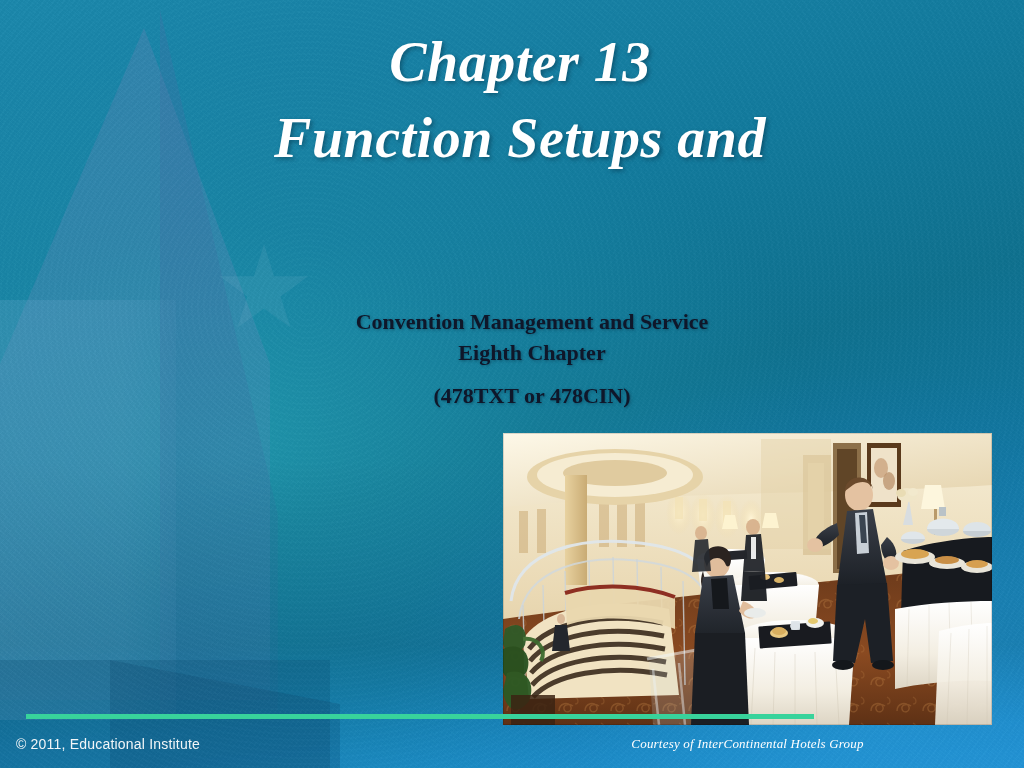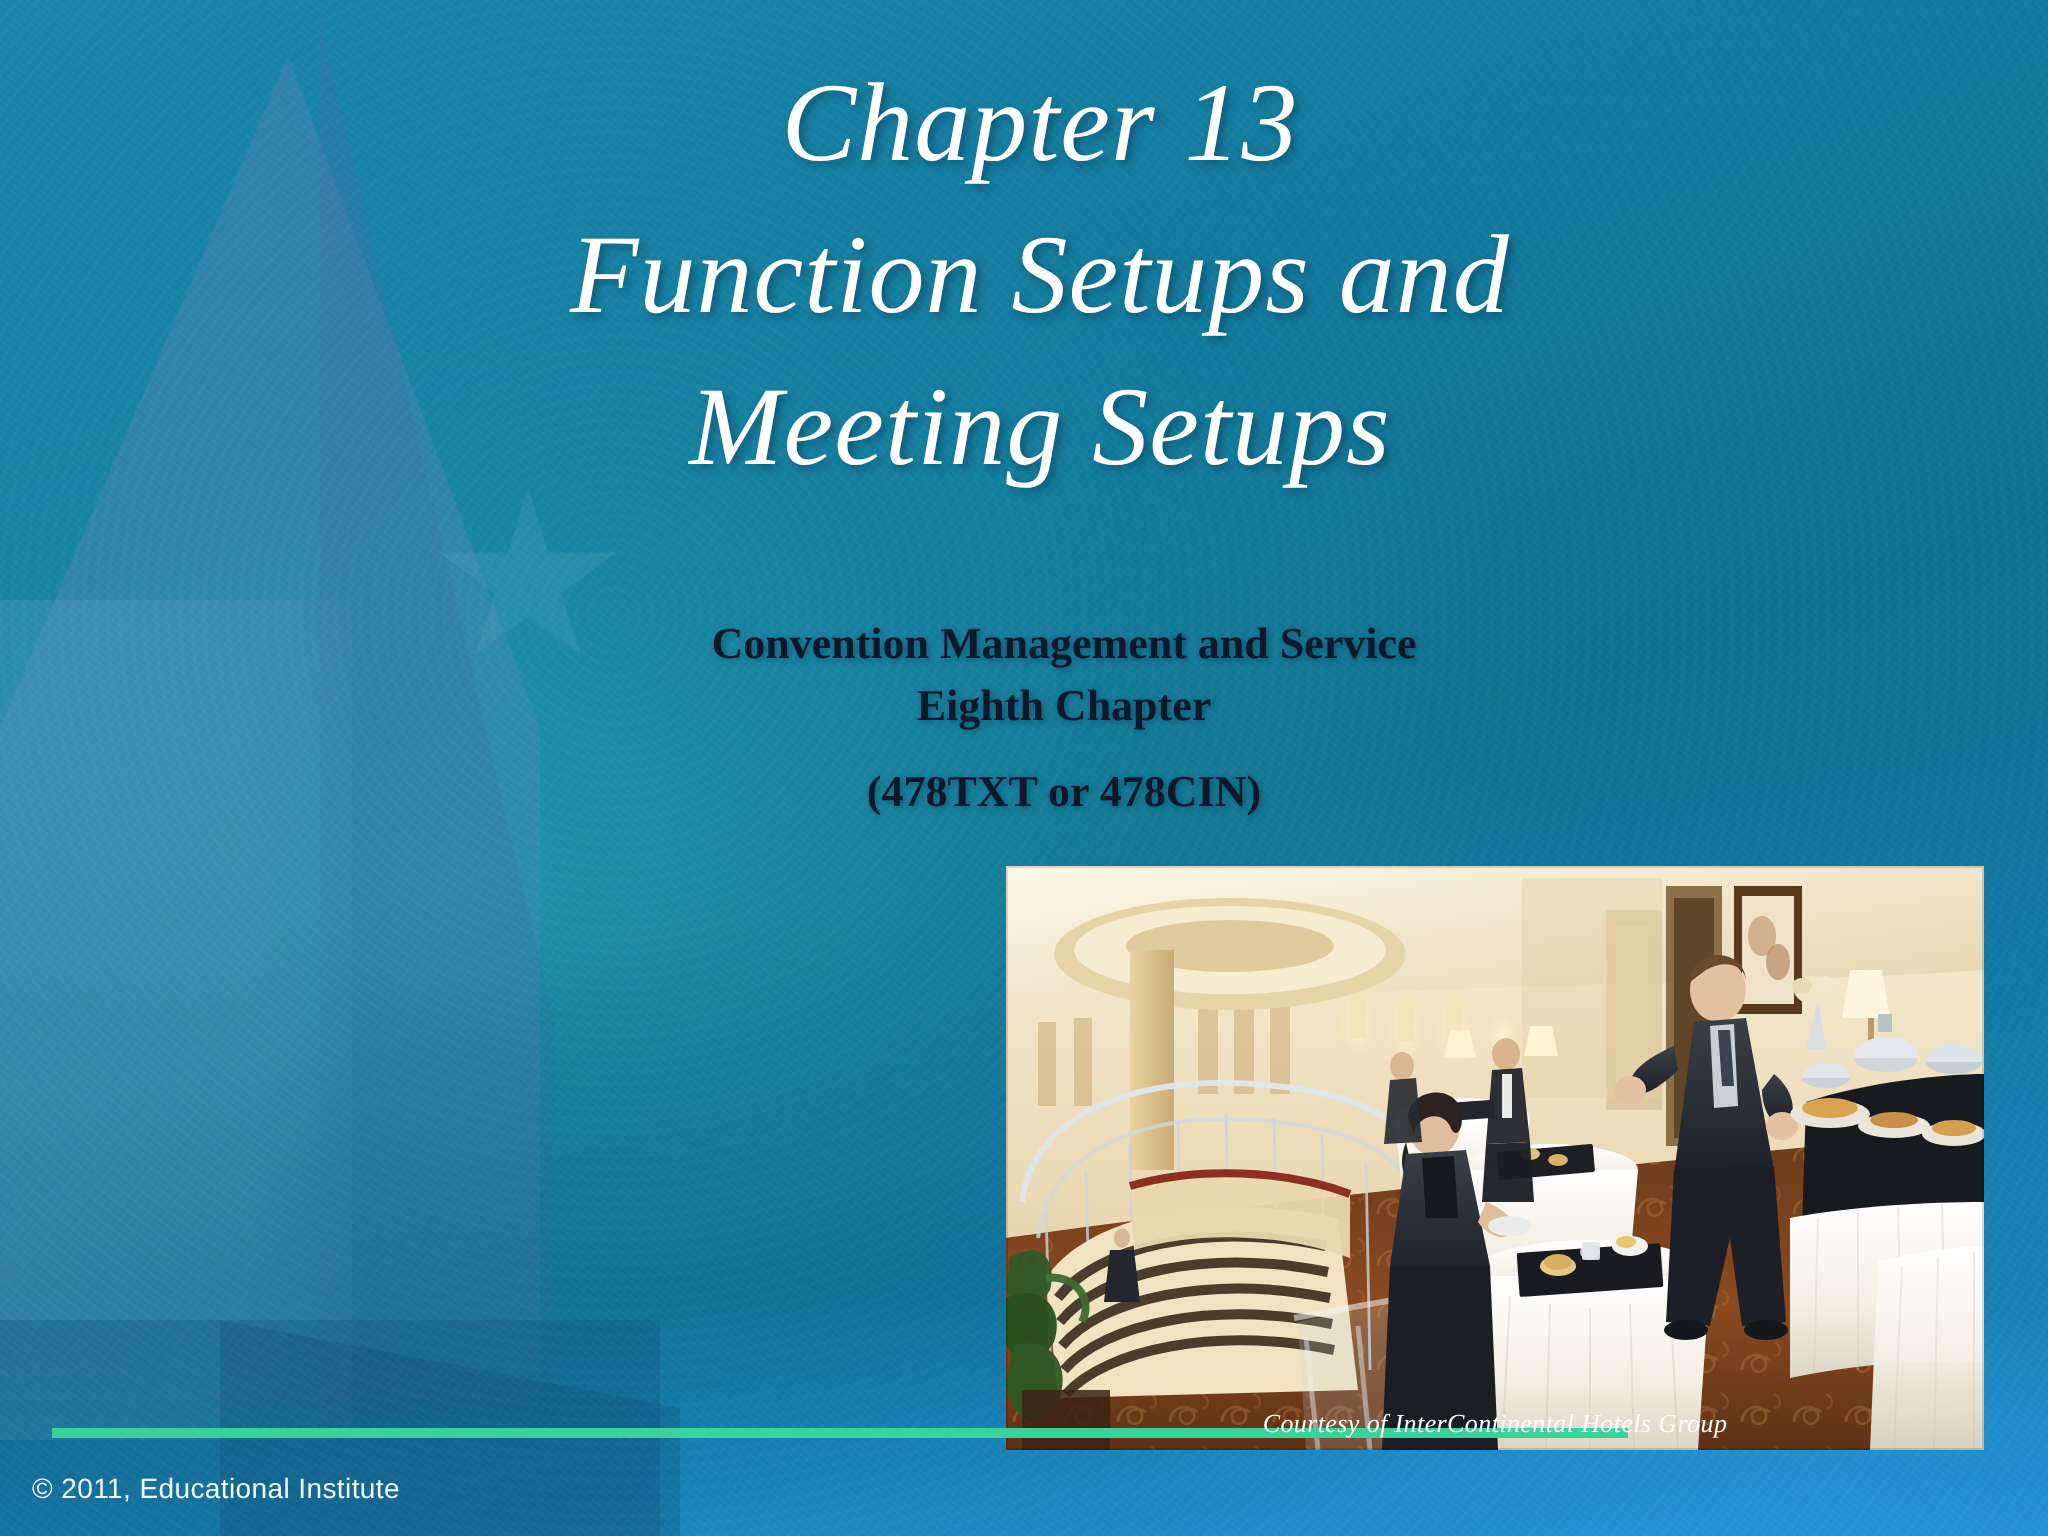--- a/index.html
+++ b/index.html
@@ -147,21 +147,21 @@
 
   
   .title-block {
     position: absolute;
     left: 150px;
     top: 24px;
     width: 740px;
     text-align: center;
     color: #ffffff;
     font-family: "Liberation Serif", serif;
-    font-weight: normal;
+    font-weight: bold;
     font-style: italic;
     font-size: 56px;
     line-height: 76px;
     letter-spacing: 0.5px;
     text-shadow: 2px 2px 4px rgba(0,40,60,0.45);
   }
   .title-line { display: block; white-space: nowrap; }
 
   .subtitle-block {
     position: absolute;
@@ -193,21 +193,21 @@
     left: 16px;
     top: 736px;
     color: #f2f6f8;
     font-family: "Liberation Sans", sans-serif;
     font-size: 14px;
     letter-spacing: 0.2px;
   }
   .credit {
     position: absolute;
     left: 503px;
-    top: 704px;
+    top: 736px;
     width: 489px;
     text-align: center;
     color: #ffffff;
     font-family: "Liberation Serif", serif;
     font-style: italic;
     font-size: 13px;
     letter-spacing: 0.2px;
   }
 
   
@@ -237,21 +237,20 @@
   <div class="pyramid-column"></div>
   <div class="pyramid-base"></div>
   <div class="pyramid-shadow"></div>
   <div class="star-shape"></div>
 
   <div class="bg-texture"></div>
 
   <div class="title-block">
     <span class="title-line">Chapter 13</span>
     <span class="title-line">Function Setups and</span>
-    <span class="title-line">Meeting Setups</span>
   </div>
 
   <div class="subtitle-block">
     <span class="subtitle-line">Convention Management and Service</span>
     <span class="subtitle-line">Eighth Chapter</span>
     <span class="subtitle-code">(478TXT or 478CIN)</span>
   </div>
 
   <div class="photo">
     <svg width="489" height="292" viewBox="0 0 489 292" xmlns="http://www.w3.org/2000/svg" role="img">

